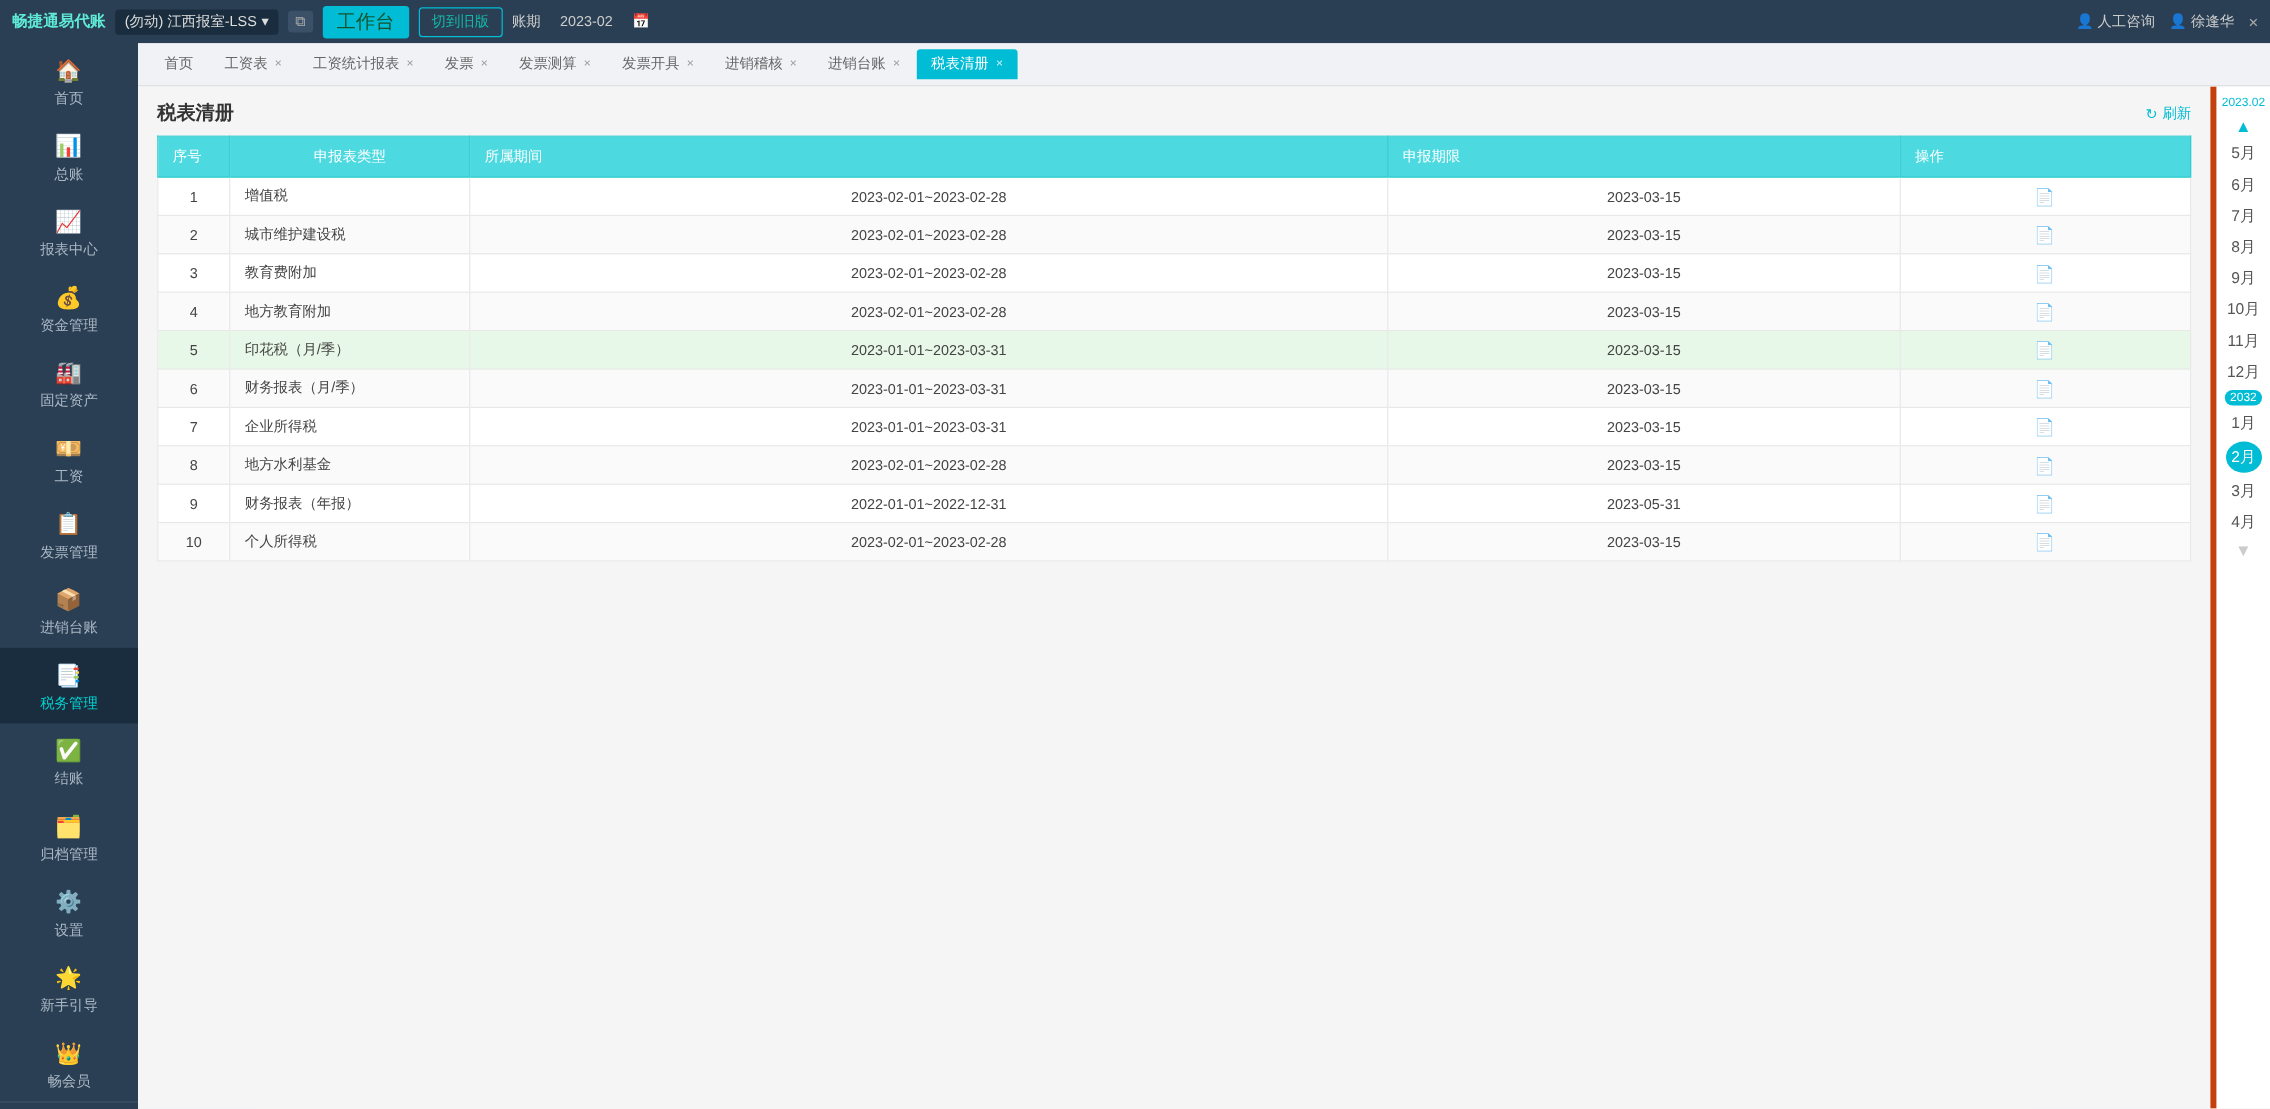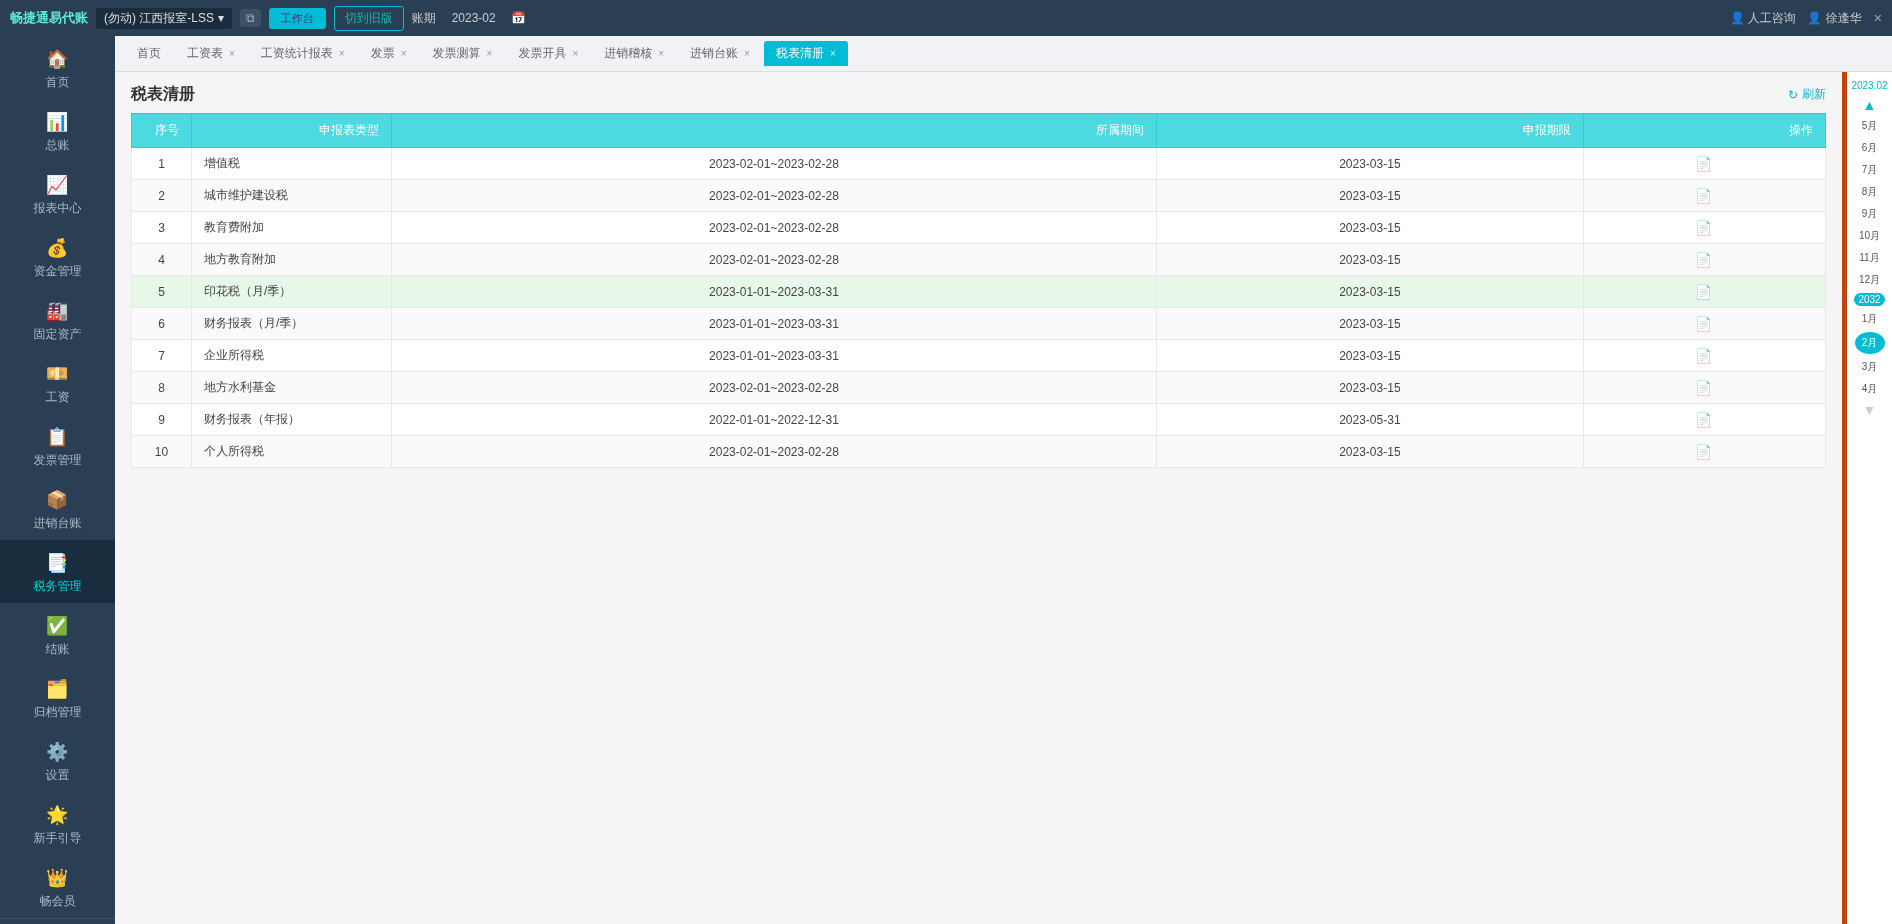--- a/index.html
+++ b/index.html
@@ -3,21 +3,21 @@
   <meta charset="utf-8">
   <style>
     * { box-sizing: border-box; margin: 0; padding: 0; }
     body { font-family: 'Microsoft YaHei', Arial, sans-serif; font-size: 13px; background: #f0f2f5; color: #333; display: flex; flex-direction: column; height: 924px; overflow: hidden; }
 
     
     .topbar { height: 36px; background: #2a3f54; display: flex; align-items: center; padding: 0 10px; gap: 8px; flex-shrink: 0; }
     .topbar-logo { color: #5eead4; font-size: 13px; font-weight: bold; }
     .topbar-company { background: #1a2d3e; color: #ccc; border: none; font-size: 12px; padding: 2px 8px; border-radius: 3px; color: #ddd; display: flex; align-items: center; gap: 4px; cursor: pointer; justify-content: center; }
     .topbar-icon-btn { background: #3a5168; border: none; color: #aaa; padding: 2px 6px; border-radius: 3px; cursor: pointer; font-size: 12px; }
-    .topbar-workspace-btn { background: #00bcd4; color: #701a75; border: none; padding: 3px 12px; border-radius: 3px; font-size: 11px; cursor: pointer; }
+    .topbar-workspace-btn { background: #00bcd4; color: #14532d; border: none; padding: 3px 12px; border-radius: 3px; font-size: 16px; cursor: pointer; }
     .topbar-switch-btn { background: transparent; border: 1px solid #00bcd4; color: #14b8a6; padding: 3px 10px; border-radius: 3px; font-size: 12px; cursor: pointer; }
     .topbar-period { color: #ccc; font-size: 12px; display: flex; align-items: center; gap: 16px; }
     .topbar-right { margin-left: auto; display: flex; align-items: center; gap: 12px; }
     .topbar-help { color: #ccc; font-size: 12px; display: flex; align-items: center; gap: 3px; cursor: pointer; }
     .topbar-user { color: #ccc; font-size: 12px; display: flex; align-items: center; gap: 3px; cursor: pointer; }
 
     
     .main-layout { display: flex; flex: 1; overflow: hidden; }
 
     
@@ -42,34 +42,34 @@
     .main-panel { flex: 1; overflow-y: auto; padding: 0; }
 
     
     .page-header { padding: 12px 16px 8px; display: flex; align-items: center; justify-content: space-between; background: #f5f5f5; }
     .page-title { font-size: 16px; font-weight: bold; color: #333; }
     .refresh-btn { display: flex; align-items: center; gap: 4px; color: #00bcd4; font-size: 12px; cursor: pointer; }
 
     
     .table-container { padding: 0 16px 16px; }
     .data-table { width: 100%; border-collapse: collapse; background: white; }
-    .data-table th { background: #4dd9e0; color: white; padding: 8px 12px; text-align: right; font-size: 12px; font-weight: normal; border: 1px solid #3cc; }
+    .data-table th { background: #4dd9e0; color: white; padding: 8px 12px; text-align: left; font-size: 12px; font-weight: normal; border: 1px solid #3cc; }
     .data-table th:first-child { width: 60px; }
-    .data-table th:nth-child(2) { text-align: right; width: 200px; }
+    .data-table th:nth-child(2) { text-align: center; width: 200px; }
     .data-table td { padding: 7px 12px; border: 1px solid #e8e8e8; font-size: 12px; text-align: center; color: #444; }
     .data-table td:nth-child(2) { text-align: left; }
     .data-table tr:nth-child(even) { background: #fafafa; }
     .data-table tr.highlighted { background: #e8f8e8; }
     .action-icon { cursor: pointer; color: #999; font-size: 14px; }
 
     
     .right-sidebar { width: 50px; background: white; border-left: 5px solid #c2410c; display: flex; flex-direction: column; align-items: center; padding: 4px 0; overflow-y: auto; flex-shrink: 0; }
     .right-sidebar-header { font-size: 10px; color: #00bcd4; padding: 4px 2px; text-align: center; }
     .cal-up-btn { color: #00bcd4; font-size: 14px; cursor: pointer; padding: 2px; }
-    .cal-item { width: 40px; text-align: center; padding: 4px 2px; font-size: 10px; color: #555; cursor: pointer; }
+    .cal-item { width: 40px; text-align: center; padding: 4px 2px; font-size: 13px; color: #555; cursor: pointer; }
     .cal-item.active { background: #00bcd4; color: white; border-radius: 50%; width: 30px; margin: 0 auto; }
     .cal-year-badge { background: #00bcd4; color: white; font-size: 10px; padding: 1px 4px; border-radius: 8px; margin: 2px auto; text-align: center; width: fit-content; }
     .cal-down-btn { color: #ccc; font-size: 14px; cursor: pointer; padding: 2px; }
     .cal-month-row { display: flex; flex-direction: column; align-items: center; width: 100%; }
   </style>
 </head>
 <body>
 
 <div class="topbar">
   <span class="topbar-logo">畅捷通易代账</span>

